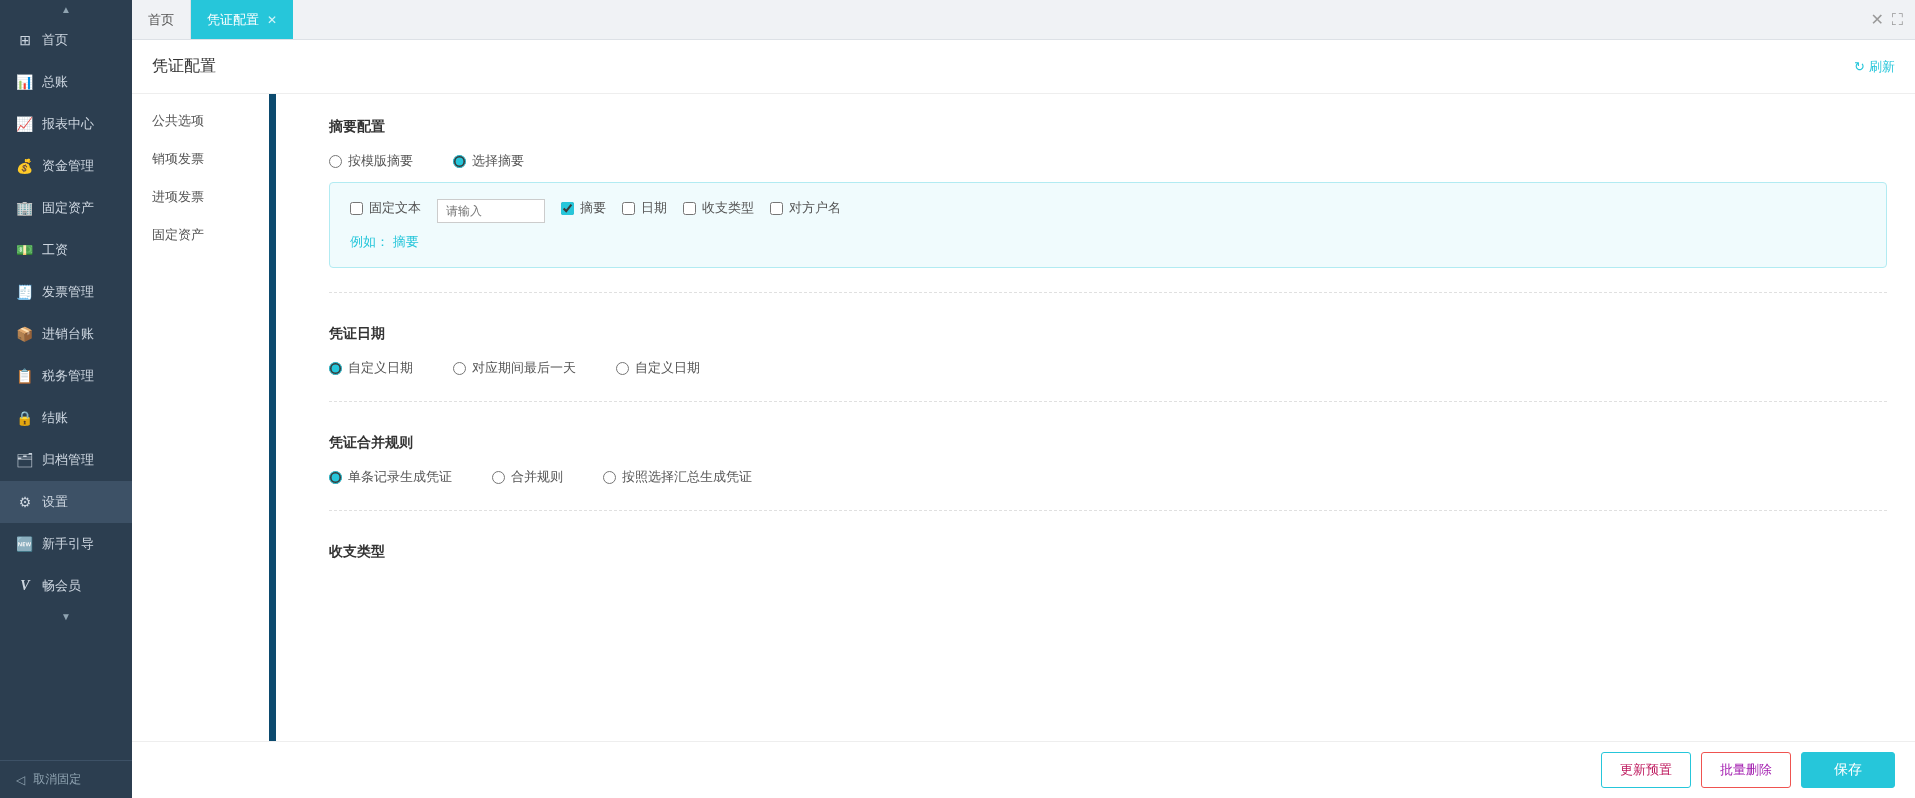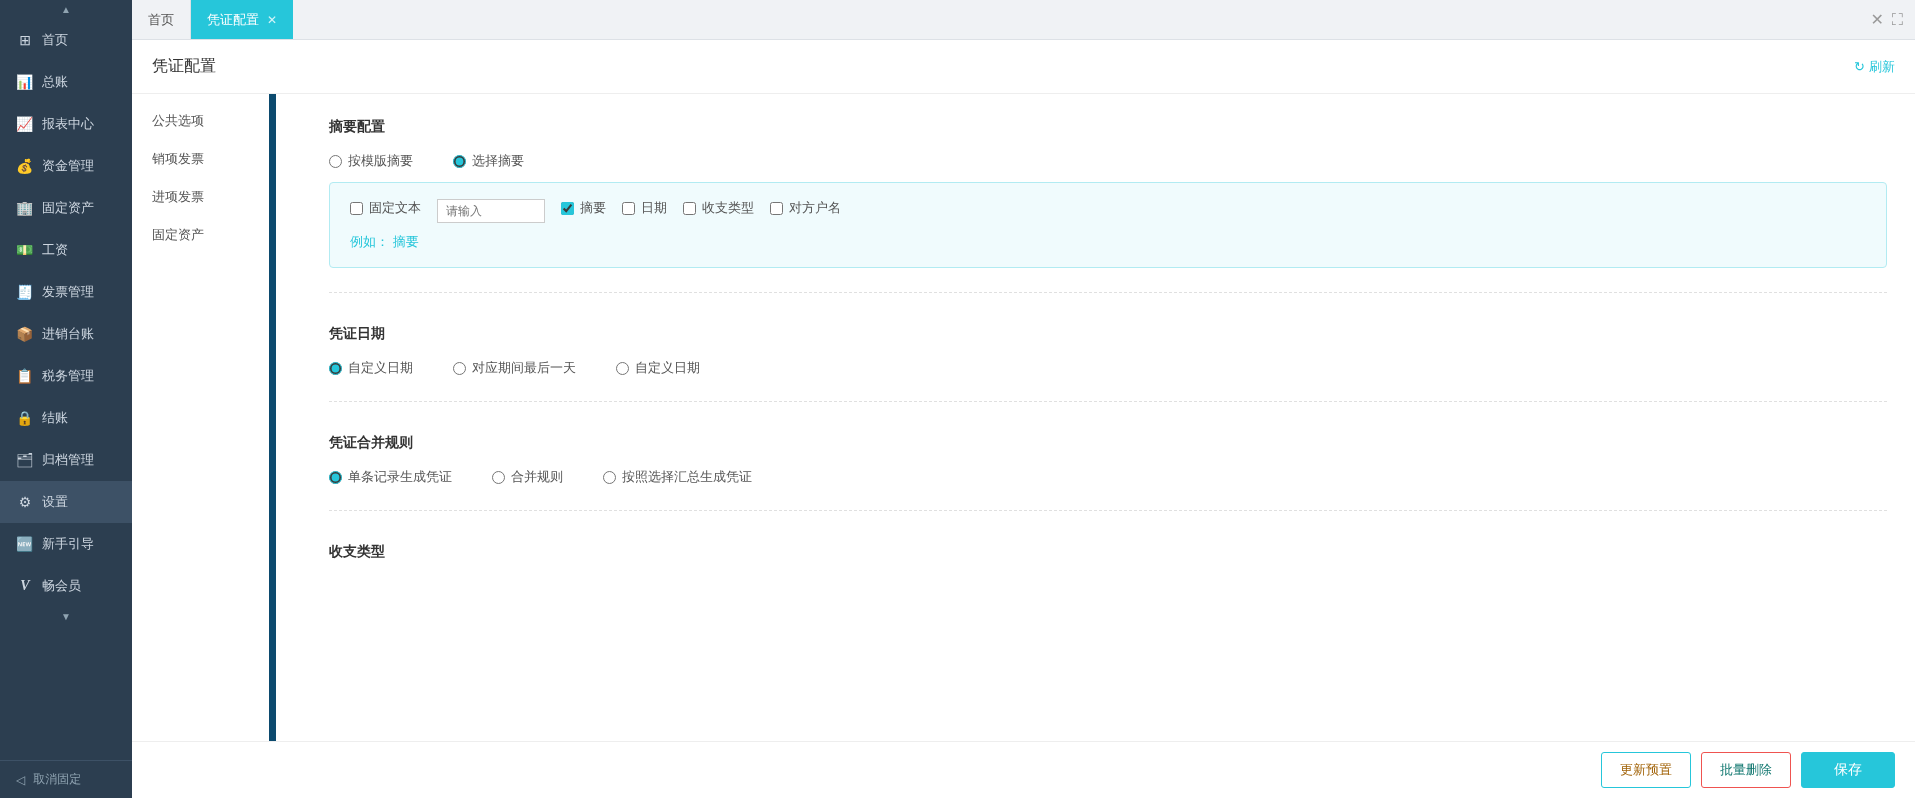--- a/index.html
+++ b/index.html
@@ -225,26 +225,26 @@
     .btn {
       padding: 7px 18px;
       border-radius: 3px;
       border: 1px solid #ccc;
       cursor: pointer;
       font-size: 13px;
     }
     .btn-outline-teal {
       background: #fff;
       border-color: #26c6da;
-      color: #a16207;
+      color: #be185d;
     }
     .btn-outline-danger {
       background: #fff;
       border-color: #ef5350;
-      color: #0f766e;
+      color: #a21caf;
     }
     .btn-primary {
       background: #26c6da;
       border-color: #26c6da;
       color: #fff;
       font-size: 14px;
       padding: 8px 32px;
     }
 
     

